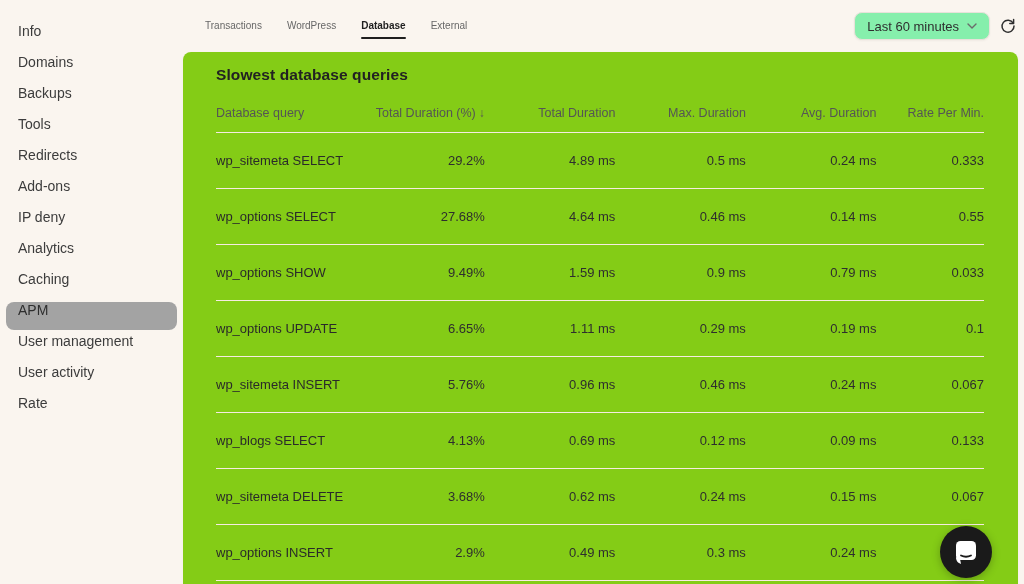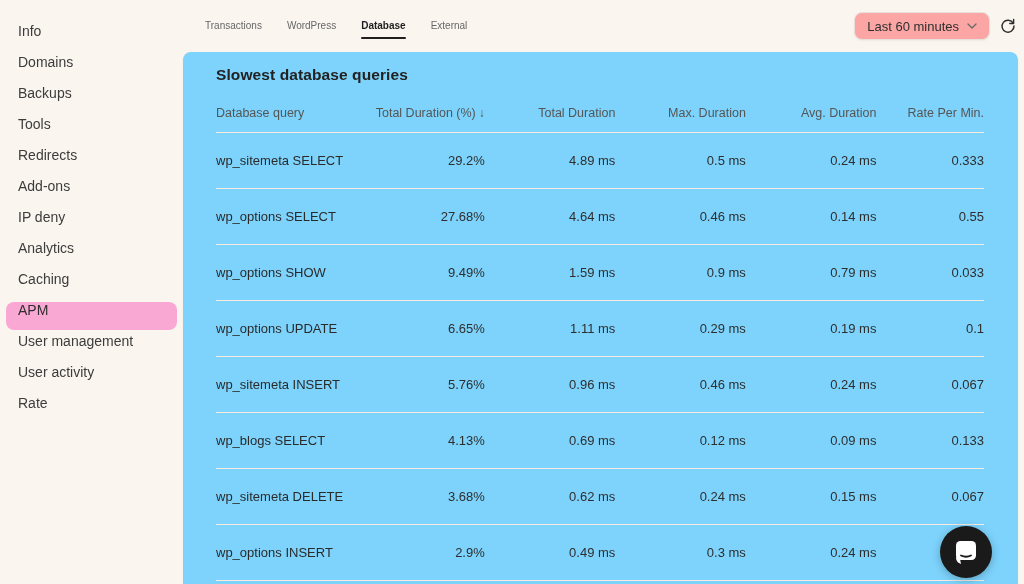--- a/index.html
+++ b/index.html
@@ -20,21 +20,21 @@
   .side-item {
     height: 28px;
     display: flex;
     padding: 0 12px;
     margin-bottom: 3px;
     border-radius: 8px;
     font-size: 14px;
     color: #3c3c3c;
     cursor: pointer;
   }
-  .side-item.active { background: #f9a8d4; color: #2e2e2e; }
+  .side-item.active { background: #a3a3a3; color: #2e2e2e; }
 
   
   .main-area {
     flex: 1;
     display: flex;
     flex-direction: column;
     padding-right: 6px;
     min-width: 0;
   }
   .topbar {
@@ -65,21 +65,21 @@
   .top-controls {
     margin-left: auto;
     display: flex;
     align-items: center;
     gap: 8px;
   }
   .time-btn {
     display: flex;
     align-items: center;
     gap: 8px;
-    background: #fca5a5;
+    background: #86efac;
     border: 1px solid #e8e2da;
     border-radius: 8px;
     height: 28px;
     padding: 0 12px;
     font-size: 13px;
     color: #2e2e2e;
     font-family: inherit;
     cursor: pointer;
     box-shadow: 0 1px 2px rgba(60,45,30,0.05);
   }
@@ -88,21 +88,21 @@
     border: none;
     cursor: pointer;
     padding: 2px;
     display: flex;
     align-items: center;
     color: #2e2e2e;
   }
 
   
   .card {
-    background: #7dd3fc;
+    background: #84cc16;
     border-radius: 8px 8px 0 0;
     flex: 1;
     padding: 14px 34px 0 33px;
     box-shadow: 0 1px 3px rgba(80,60,40,0.04);
     overflow: hidden;
   }
   .card-title {
     font-size: 15.5px;
     font-weight: bold;
     color: #222222;

